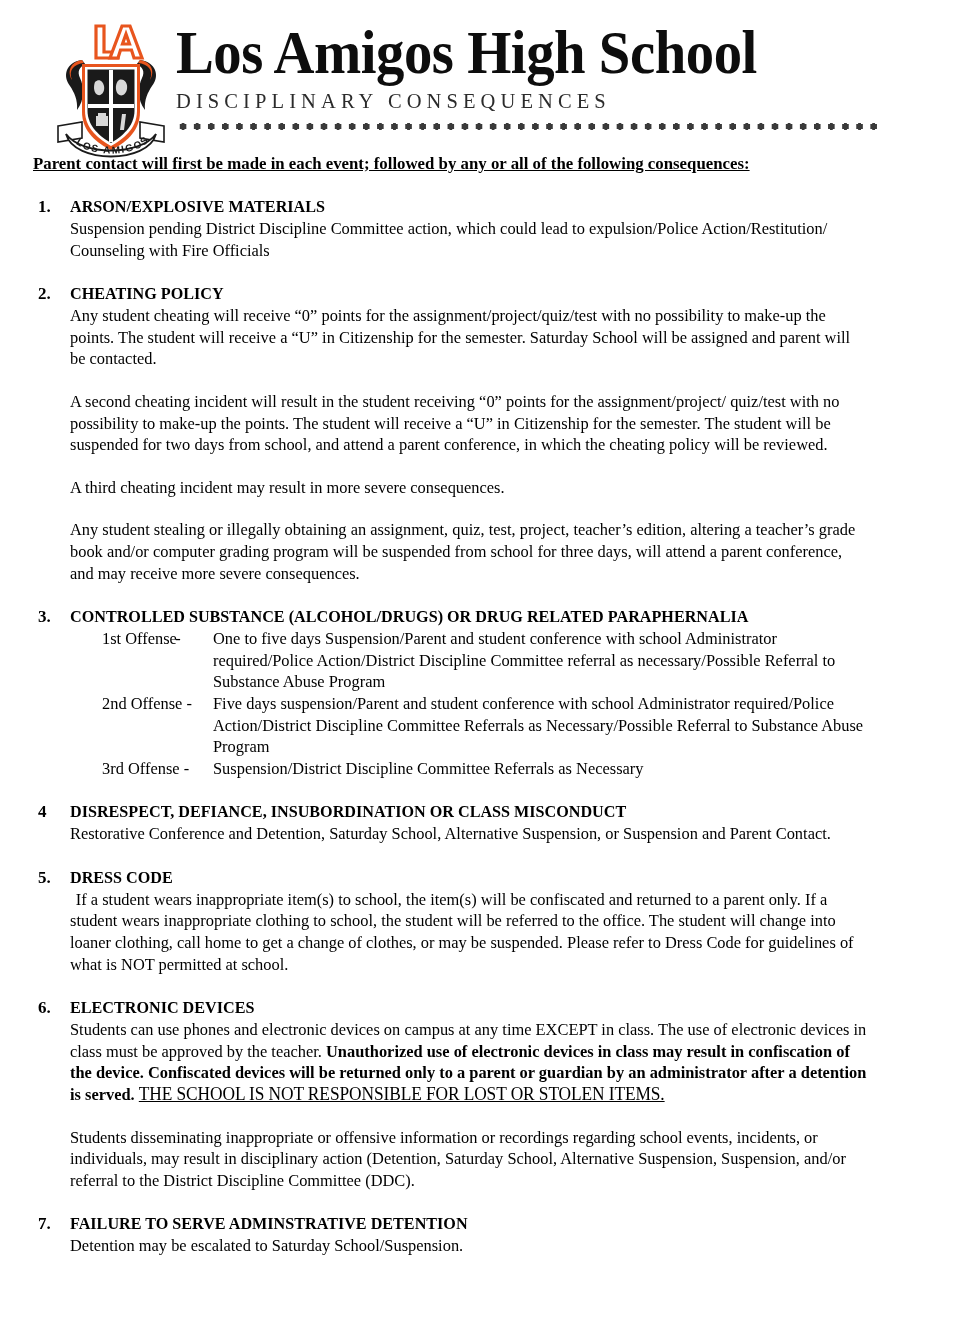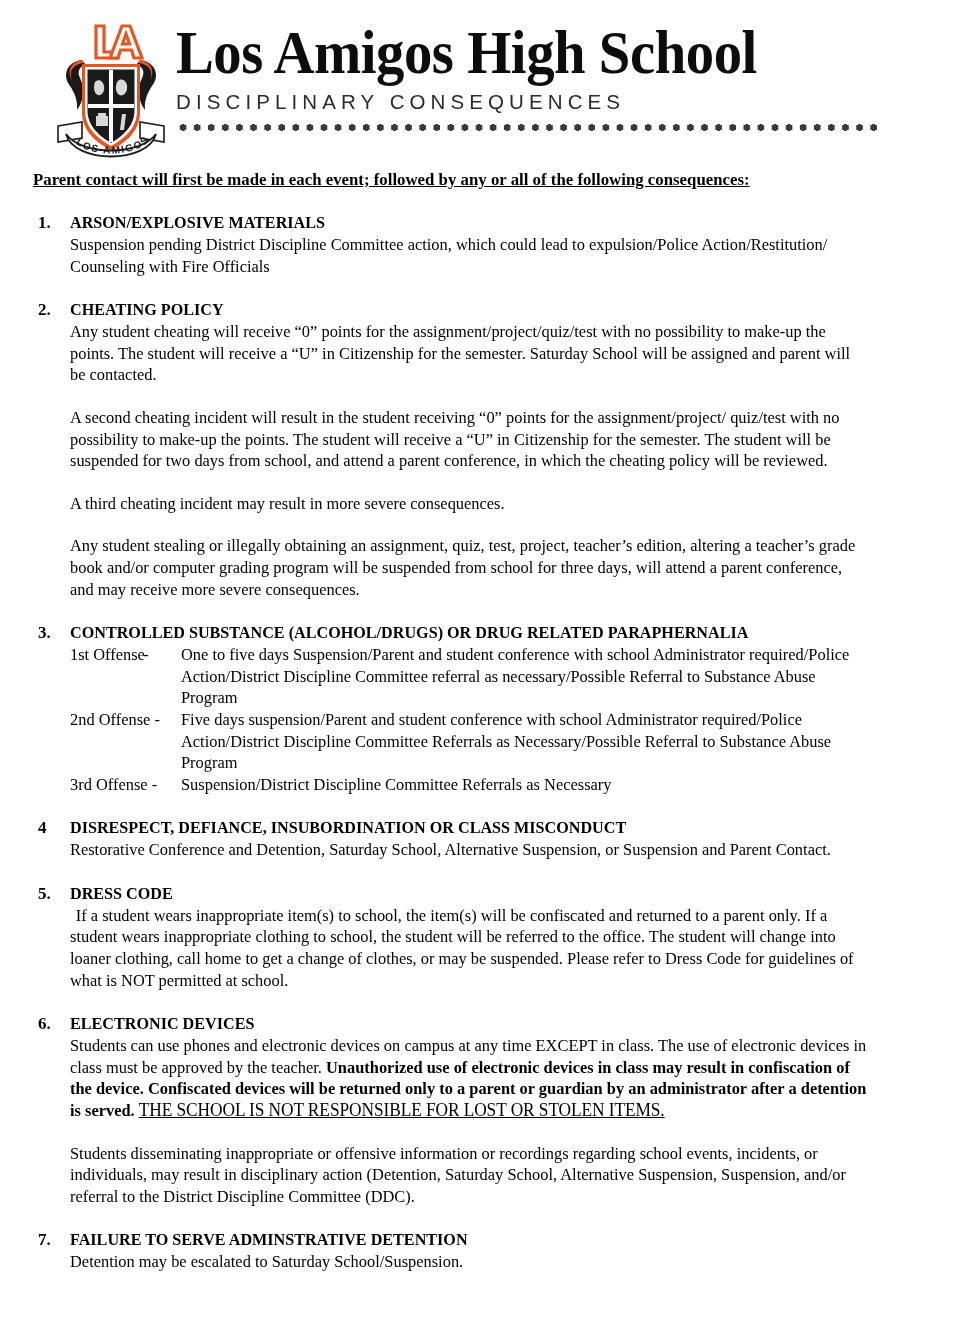--- a/index.html
+++ b/index.html
@@ -40,42 +40,42 @@
     font-weight: bold;
     font-size: 61px;
     line-height: 62px;
     letter-spacing: -0.5px;
     transform: scaleX(0.93);
     transform-origin: left center;
     white-space: nowrap;
     color: #0d0d0d;
   }
   .school-subtitle {
-    font-family: Liberation Sans, sans-serif;
+    font-family: Liberation Serif, serif;
     font-size: 20.5px;
     letter-spacing: 5.1px;
     margin-top: 6px;
     color: #2b2b2b;
     white-space: nowrap;
   }
   .dot-rule {
     margin-top: 9px;
     height: 10px;
     width: 706px;
     background-image: radial-gradient(circle closest-side, #3a3a3a 99%, transparent 100%);
     background-size: 14.1px 7.2px;
     background-repeat: repeat-x;
     background-position: left center;
   }
 
   
   .body-area {
     position: absolute;
     left: 0;
-    top: 168px;
+    top: 152px;
     width: 978px;
   }
   .intro {
     margin-left: 33px;
     font-weight: bold;
     font-size: 17.5px;
     text-decoration: underline;
     transform: scaleX(0.96);
     transform-origin: left center;
     white-space: nowrap;
@@ -116,21 +116,21 @@
   }
   .para.tight-indent { text-indent: 6px; }
   .b { font-weight: bold; }
   .bigu {
     text-decoration: underline;
     font-size: 18px;
     letter-spacing: -0.1px;
   }
 
   
-  .offense-list { margin-top: 0; }
+  .offense-list { margin-top: 0; margin-left: 32px; }
   .offense-row {
     position: relative;
     padding-left: 115px;
     font-size: 17px;
     line-height: 21.6px;
     transform: scaleX(0.965);
     transform-origin: left top;
   }
   .offense-label {
     position: absolute;

